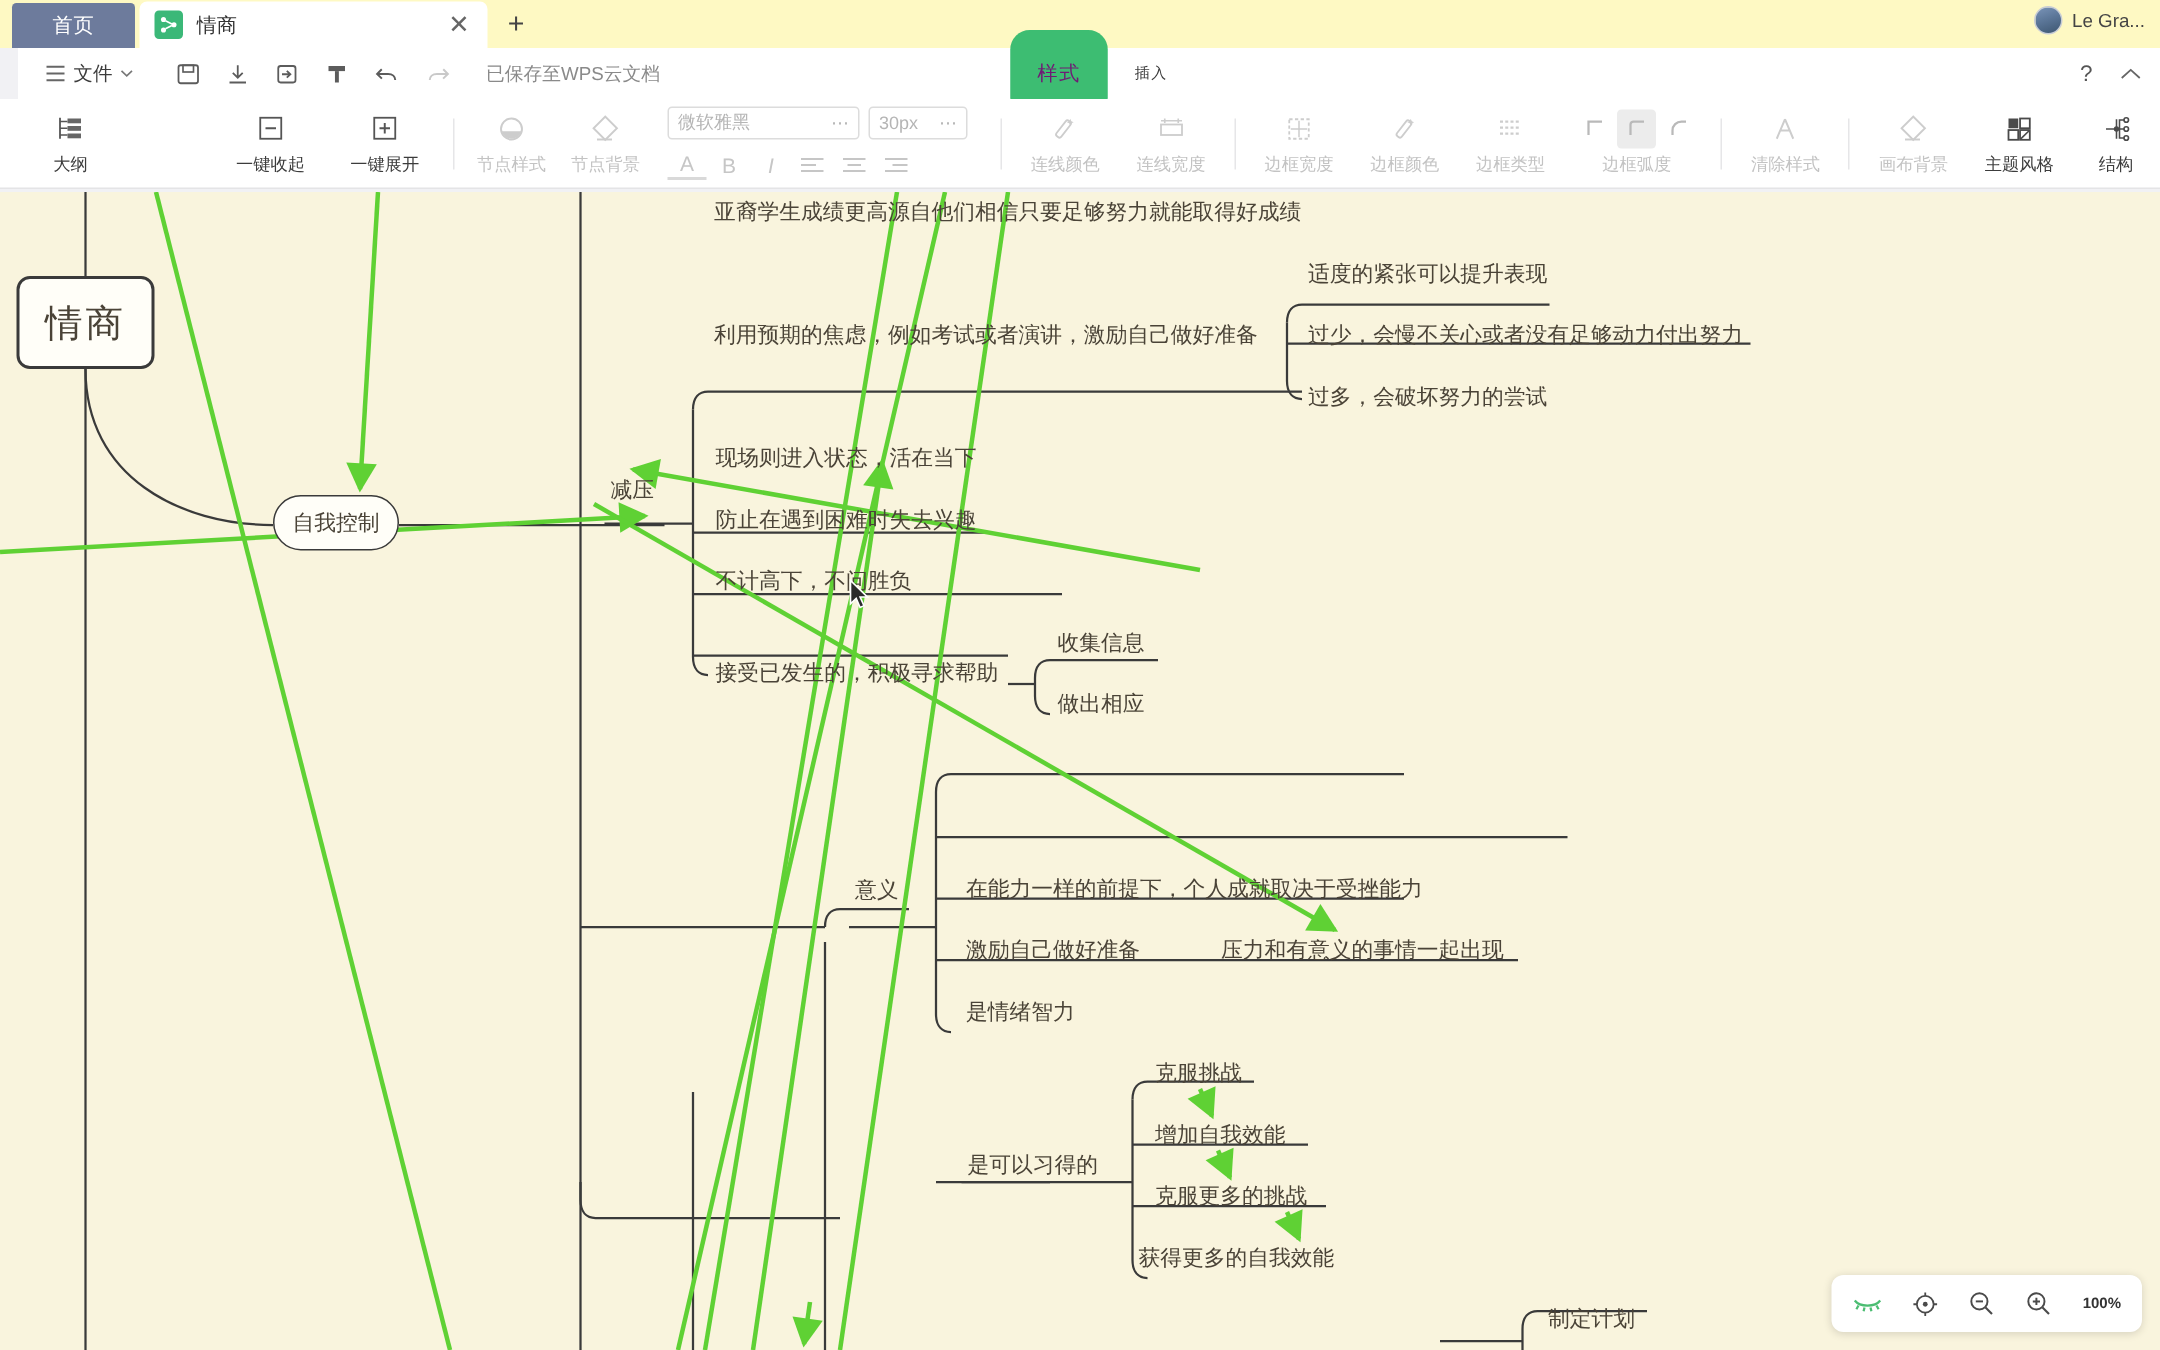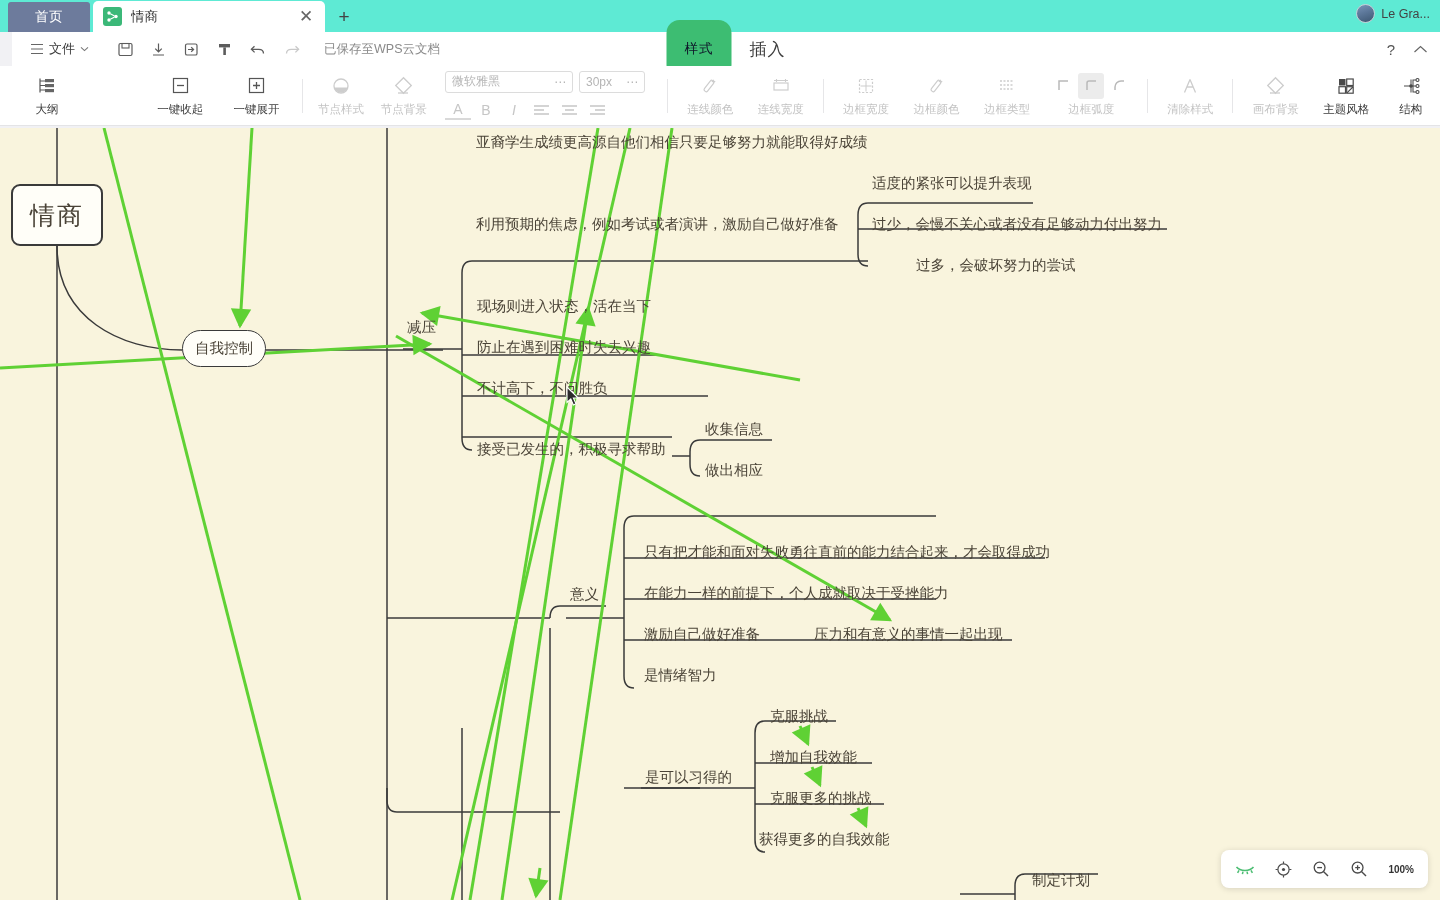--- a/index.html
+++ b/index.html
@@ -5,21 +5,21 @@
   * { box-sizing: border-box; margin: 0; padding: 0; }
   html, body {
     width: 1440px; height: 900px;
     font-family: "Liberation Sans", "DejaVu Sans", sans-serif;
     overflow: hidden;
     background: #f1f1f4;
   }
 
   
   .tabbar {
-    height: 32px; background: #5eead4;
+    height: 32px; background: #fef9c3;
     display: flex; align-items: flex-end; position: relative;
   }
   .tab-home {
     width: 82px; height: 30px; background: #6d7b9c; color: #fff;
     font-size: 13.5px; display: flex; align-items: center; justify-content: center;
     border-radius: 3px 3px 0 0; margin-left: 8px; letter-spacing: .5px;
   }
   .tab-doc {
     width: 232px; height: 31px; background: #fff;
     display: flex; align-items: center; border-radius: 5px 5px 0 0;
@@ -61,24 +61,24 @@
     height: 26px; display: flex; align-items: center; gap: 5px;
     padding: 0 7px; border-radius: 4px; color: #3c3c3c; font-size: 13px;
   }
   .mi svg { display: block; }
   .savestate { font-size: 12.5px; color: #8a8a8a; margin-left: 14px; }
   .center-tabs {
     position: absolute; left: 50%; transform: translateX(-50%);
     display: flex; align-items: center; gap: 18px;
   }
   .ct-pill {
-    background: #3dbd72; color: #0f172a; font-size: 13.5px;
+    background: #3dbd72; color: #701a75; font-size: 13.5px;
     padding: 20px 18px; border-radius: 13px; letter-spacing: 1px;
   }
-  .ct-plain { color: #3c3c3c; font-size: 17px; letter-spacing: 1px; }
+  .ct-plain { color: #3c3c3c; font-size: 10px; letter-spacing: 1px; }
   .right-icons {
     position: absolute; right: 12px; display: flex; align-items: center; gap: 18px;
     color: #555; font-size: 15px;
   }
 
   
   .ribbon {
     height: 60px; background: #fff; display: flex; align-items: center;
     border-bottom: 1px solid #e4e4e6; padding-left: 4px; position: relative;
   }
@@ -544,29 +544,28 @@
   </svg>
 
   <div class="root-node">情商</div>
 
   <div class="oval-node">自我控制</div>
 
   <div class="node plain" style="left:472px;top:88px">利用预期的焦虑，例如考试或者演讲，激励自己做好准备</div>
   <div class="node plain" style="left:472px;top:6px">亚裔学生成绩更高源自他们相信只要足够努力就能取得好成绩</div>
   <div class="node plain" style="left:868px;top:47px">适度的紧张可以提升表现</div>
   <div class="node plain" style="left:868px;top:88px">过少，会慢不关心或者没有足够动力付出努力</div>
-  <div class="node plain" style="left:912px;top:129px">过多，会破坏努力的尝试</div>
+  <div class="node plain" style="left:868px;top:129px">过多，会破坏努力的尝试</div>
   <div class="node plain" style="left:403px;top:191px">减压</div>
   <div class="node plain" style="left:473px;top:170px">现场则进入状态，活在当下</div>
   <div class="node plain" style="left:473px;top:211px">防止在遇到困难时失去兴趣</div>
   <div class="node plain" style="left:473px;top:252px">不计高下，不问胜负</div>
   <div class="node plain" style="left:473px;top:313px">接受已发生的，积极寻求帮助</div>
   <div class="node plain" style="left:701px;top:293px">收集信息</div>
   <div class="node plain" style="left:701px;top:334px">做出相应</div>
-  <div class="node plain" style="left:640px;top:416px">只有把才能和面对失败勇往直前的能力结合起来，才会取得成功</div>
   <div class="node plain" style="left:566px;top:458px">意义</div>
   <div class="node plain" style="left:640px;top:457px">在能力一样的前提下，个人成就取决于受挫能力</div>
   <div class="node plain" style="left:640px;top:498px">激励自己做好准备</div>
   <div class="node plain" style="left:810px;top:498px">压力和有意义的事情一起出现</div>
   <div class="node plain" style="left:640px;top:539px">是情绪智力</div>
   <div class="node plain" style="left:766px;top:580px">克服挑战</div>
   <div class="node plain" style="left:641px;top:641px">是可以习得的</div>
   <div class="node plain" style="left:766px;top:621px">增加自我效能</div>
   <div class="node plain" style="left:766px;top:662px">克服更多的挑战</div>
   <div class="node plain" style="left:755px;top:703px">获得更多的自我效能</div>

